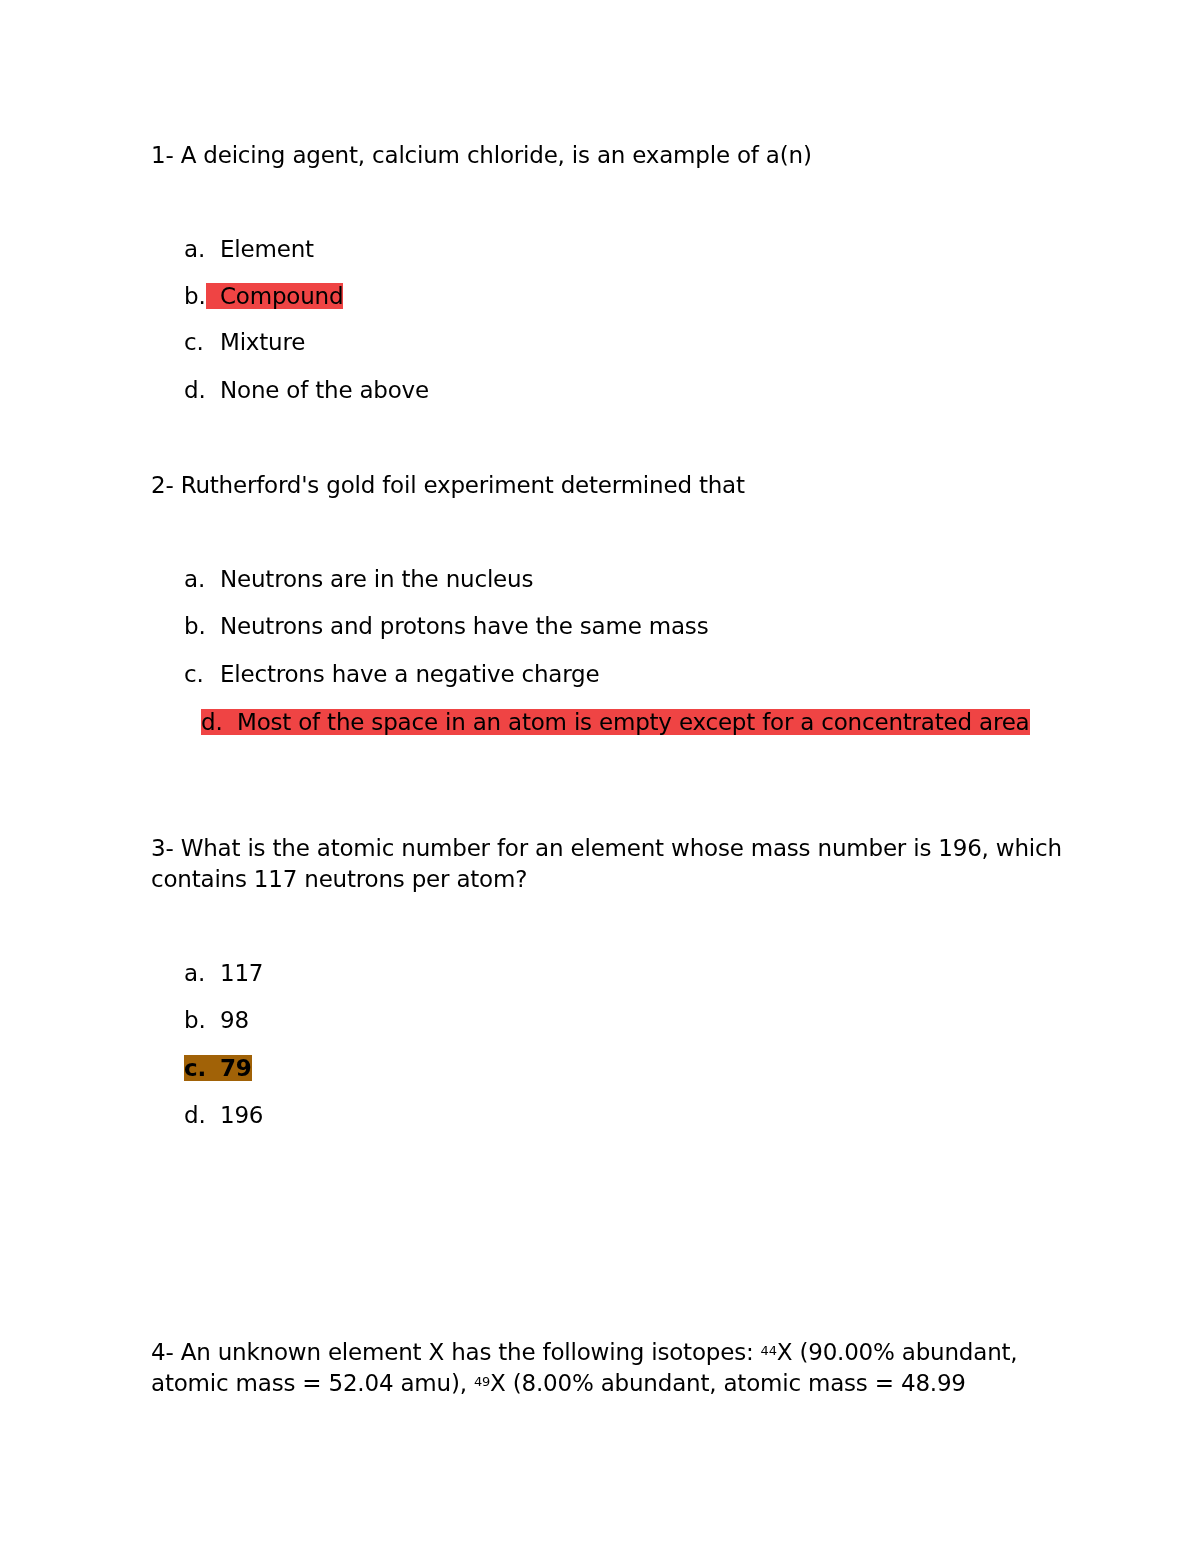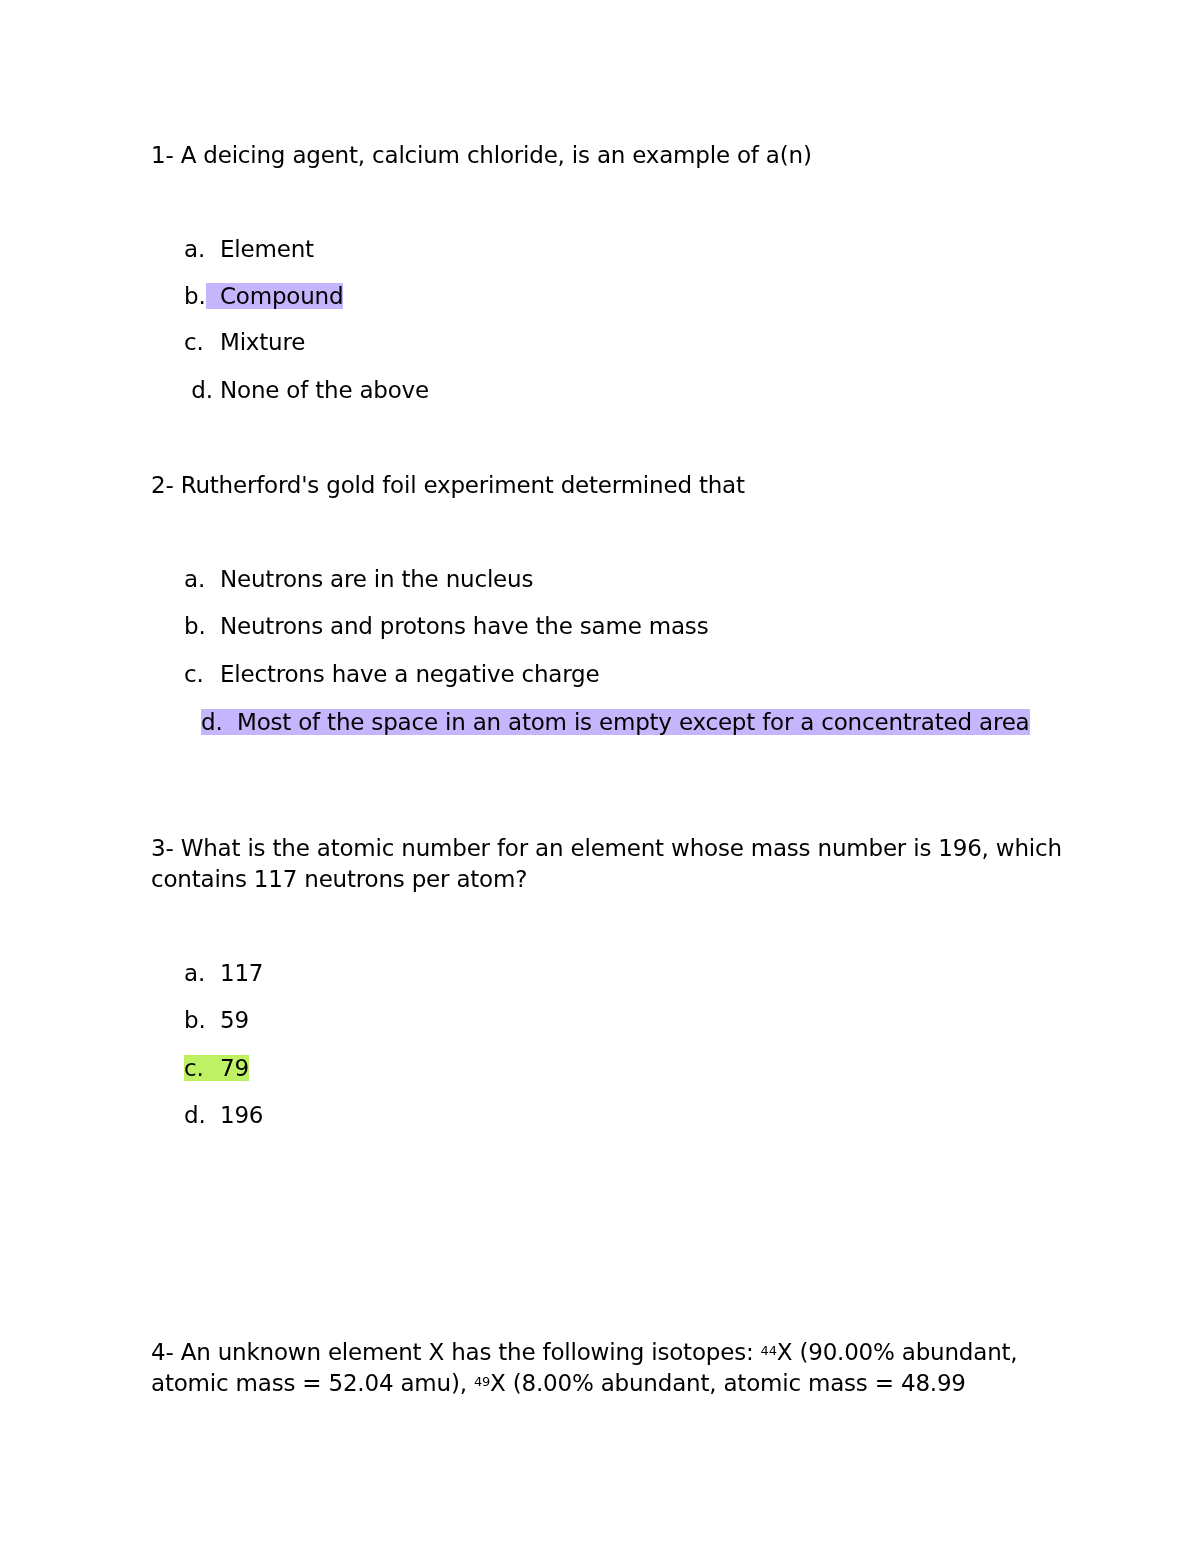--- a/index.html
+++ b/index.html
@@ -35,22 +35,22 @@
       left: 176px;
       font-size: 23px;
       line-height: 31px;
       white-space: nowrap;
       letter-spacing: -0.2px;
     }
     .opt .letter {
       display: inline-block;
       width: 36px;
     }
-    .hl-bright { background: #c4b5fd; }
-    .hl-dark { background: #bef264; }
+    .hl-bright { background: #ef4444; }
+    .hl-dark { background: #a16207; font-weight: bold; }
     .multi {
       position: absolute;
       left: 176px;
       font-size: 23px;
       line-height: 32px;
       letter-spacing: -0.2px;
     }
     .multi .line { display: block; white-space: nowrap; margin-left: 17px; }
     .multi .cont { padding-left: 36px; }
     sup {
@@ -71,21 +71,21 @@
   </div>
   <div class="opt" style="top:234px;">
     <span class="letter">a.</span><span>Element</span>
   </div>
   <div class="opt" style="top:281px;">
     <span class="letter" style="width:22px;">b.</span><span class="hl-bright" style="padding-left:14px;">Compound</span>
   </div>
   <div class="opt" style="top:327px;">
     <span class="letter">c.</span><span>Mixture</span>
   </div>
-  <div class="opt" style="top:375px;text-align:center;">
+  <div class="opt" style="top:375px;">
     <span class="letter">d.</span><span>None of the above</span>
   </div>
 
   <div class="q" style="top:470px;">
     <span>2-</span>
     <span>Rutherford's gold foil experiment determined that</span>
   </div>
   <div class="opt" style="top:564px;">
     <span class="letter">a.</span><span>Neutrons are in the nucleus</span>
   </div>
@@ -100,21 +100,21 @@
   </div>
 
   <div class="q" style="top:833px;">
     <span>3-</span>
     <span>What is the atomic number for an element whose mass number is 196, which contains 117 neutrons per atom?</span>
   </div>
   <div class="opt" style="top:958px;">
     <span class="letter">a.</span><span>117</span>
   </div>
   <div class="opt" style="top:1005px;">
-    <span class="letter">b.</span><span>59</span>
+    <span class="letter">b.</span><span>98</span>
   </div>
   <div class="opt" style="top:1053px;">
     <span class="hl-dark"><span class="letter">c.</span><span>79</span></span>
   </div>
   <div class="opt" style="top:1100px;">
     <span class="letter">d.</span><span>196</span>
   </div>
 
   <div class="q" style="top:1337px;">
     <span>4-</span>

